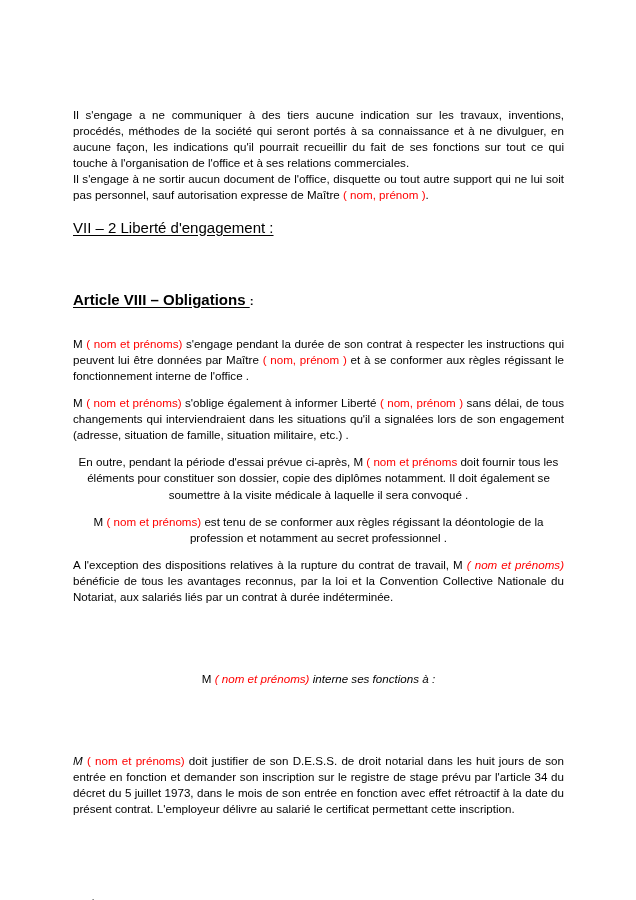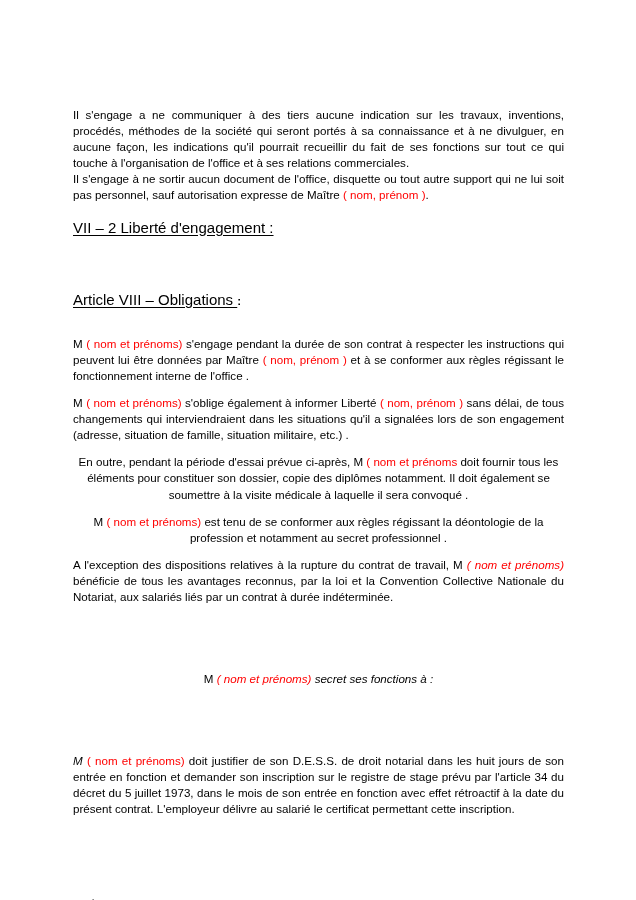--- a/index.html
+++ b/index.html
@@ -49,21 +49,21 @@
   h2.heading {
     margin: 0;
     font-size: 15px;
     line-height: 16.1px;
     font-weight: normal;
     text-decoration: underline;
     text-underline-offset: 2px;
     display: inline;
   }
   h2.heading.bold {
-    font-weight: normal;
+    font-weight: bold;
   }
   .heading-row {
     line-height: 16.1px;
     font-size: 11.6px;
   }
   .red {
     color: #ff0000;
   }
   .ital {
     font-style: italic;
@@ -129,21 +129,21 @@
 
     <div class="gap-sm"></div>
 
     <p class="para"><span>A l'exception des dispositions relatives à la rupture du contrat de travail, M </span><span class="red ital">( nom et prénoms)</span><span> bénéficie de tous les avantages reconnus, par la loi et la Convention Collective Nationale du Notariat, aux salariés liés par un contrat à durée indéterminée.</span></p>
 
     <div class="gap-xxl"></div>
 
 
     <div class="gap-lg"></div>
 
-    <p class="para left"><span>M </span><span class="red ital">( nom et prénoms)</span><span class="ital"> secret ses fonctions à :</span></p>
+    <p class="para left"><span>M </span><span class="red ital">( nom et prénoms)</span><span class="ital"> interne ses fonctions à :</span></p>
 
     <div class="gap-xxl"></div>
 
 
     <div class="gap-lg"></div>
 
     <p class="para"><span class="ital">M</span><span> </span><span class="red">( nom et prénoms)</span><span> doit justifier de son D.E.S.S. de droit notarial dans les huit jours de son entrée en fonction et demander son inscription sur le registre de stage prévu par l'article 34 du décret du 5 juillet 1973, dans le mois de son entrée en fonction avec effet rétroactif à la date du présent contrat. L'employeur délivre au salarié le certificat permettant cette inscription.</span></p>
 
   </div>
 

